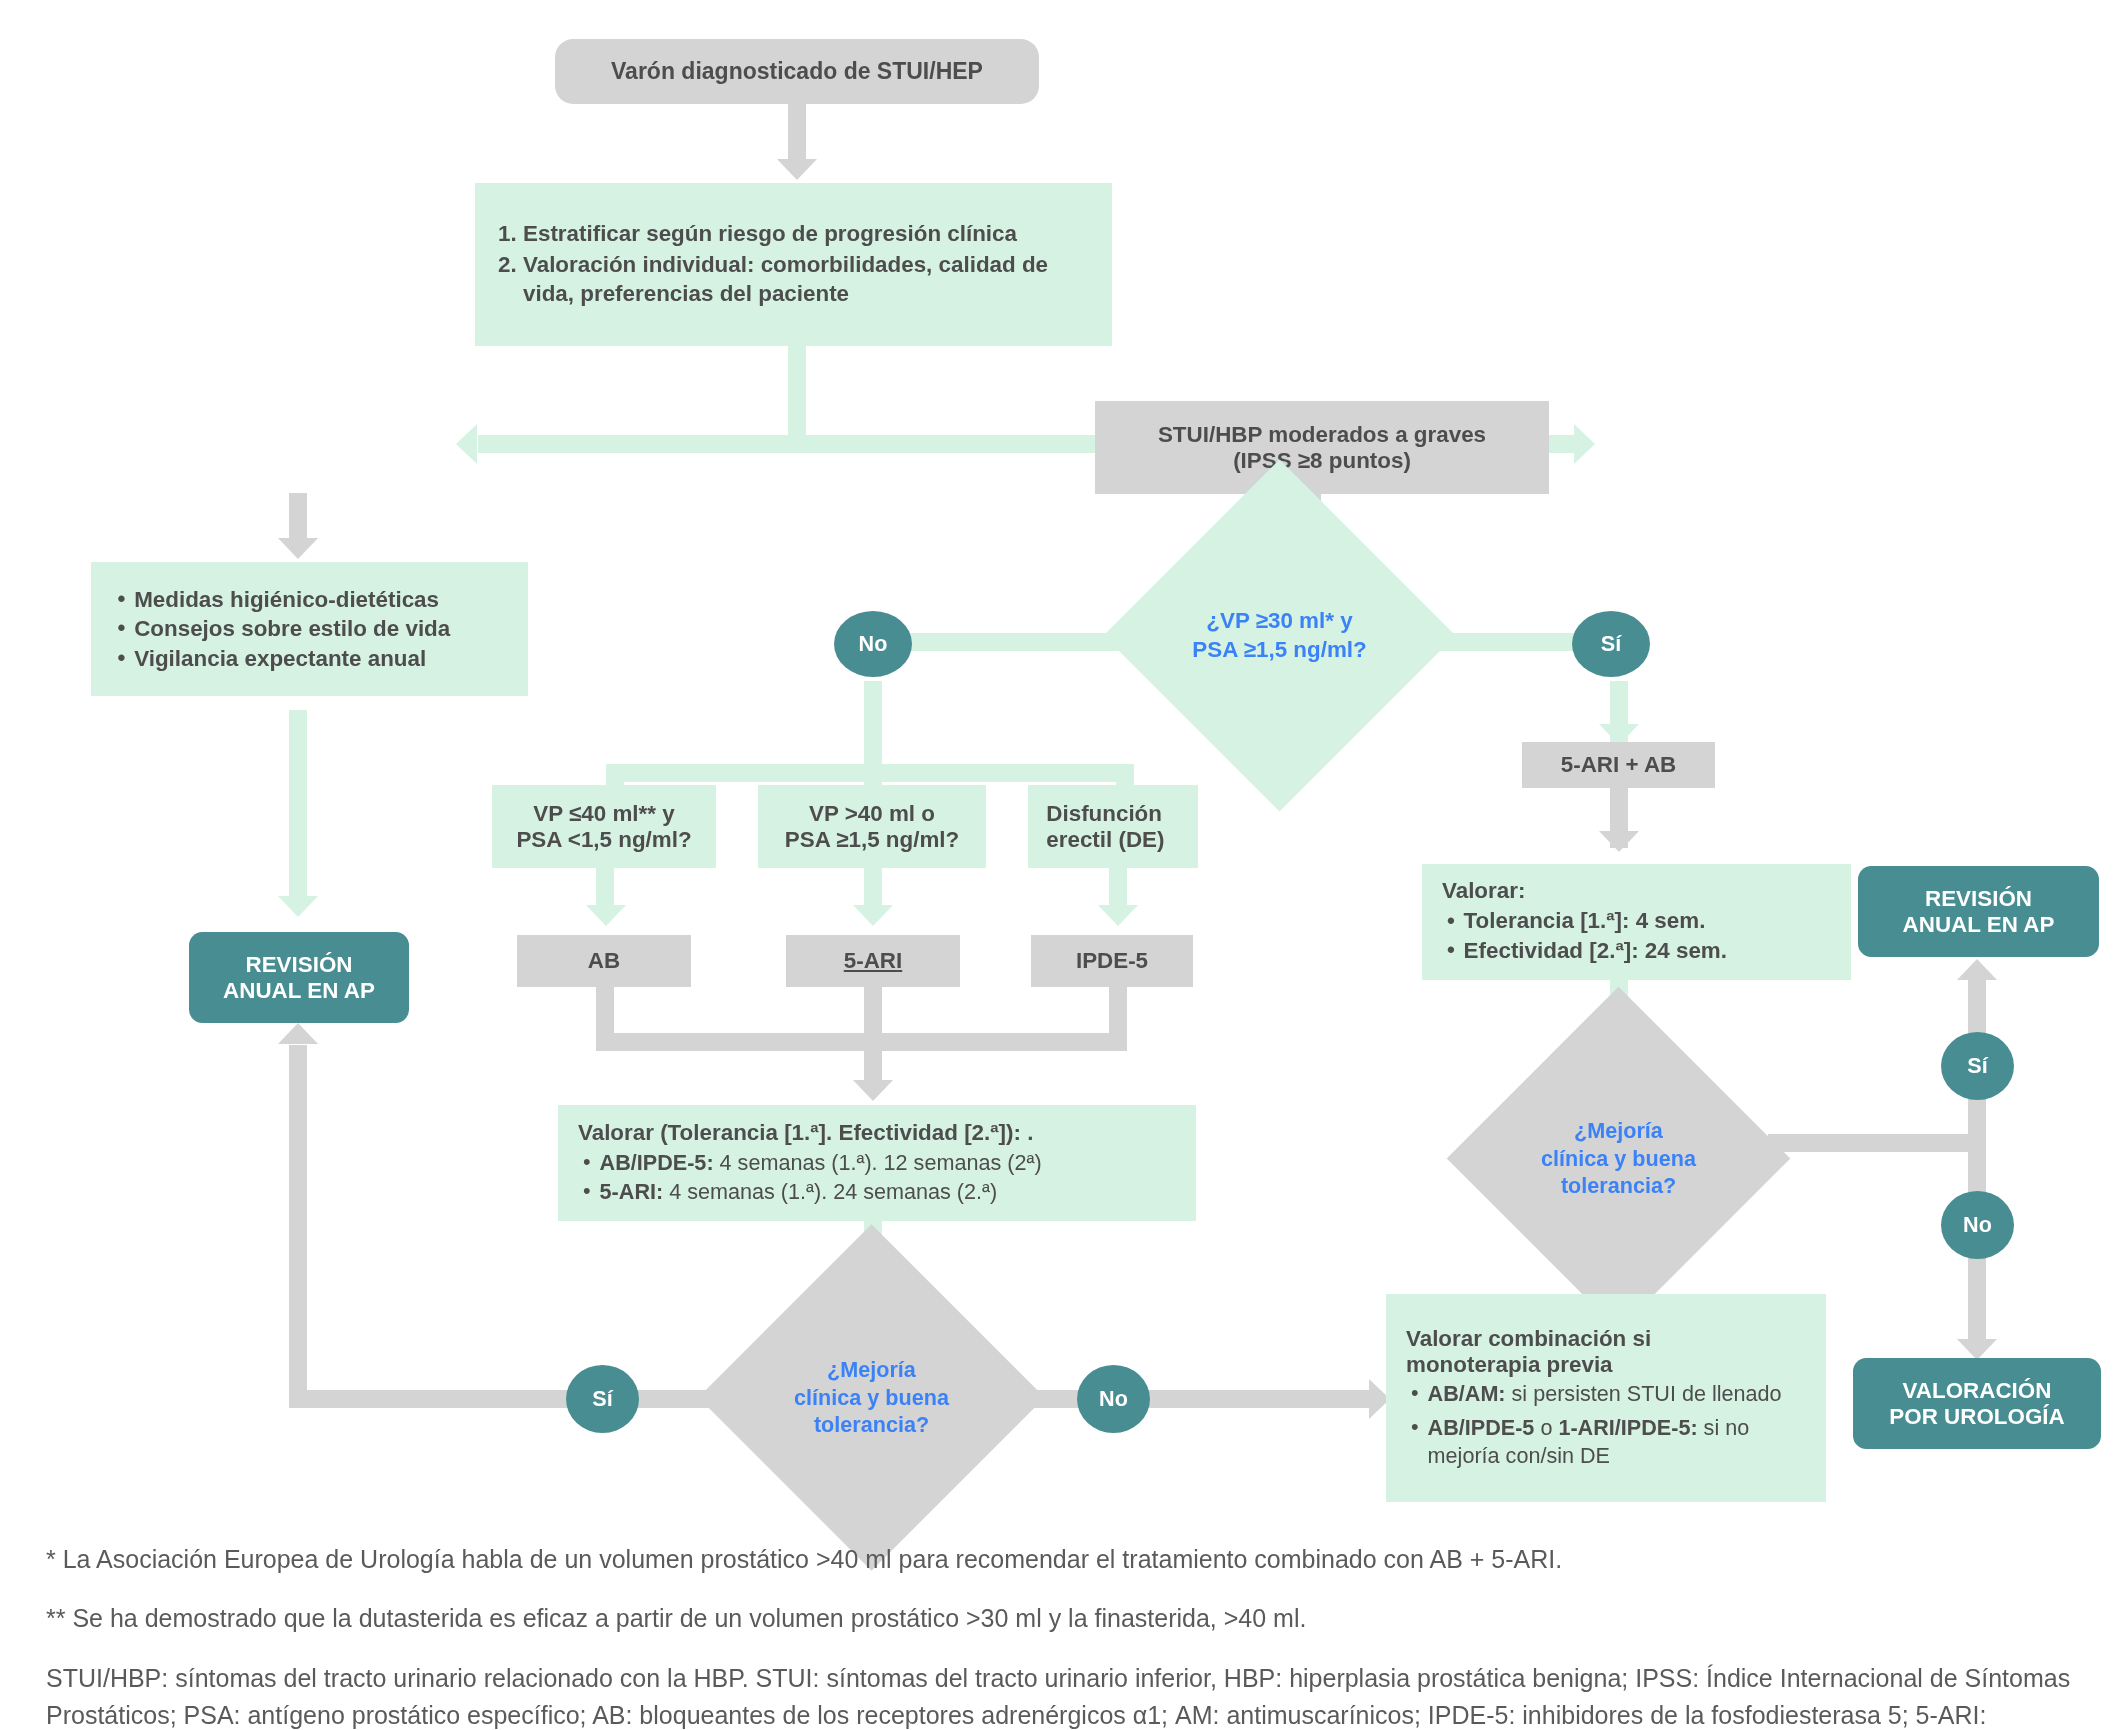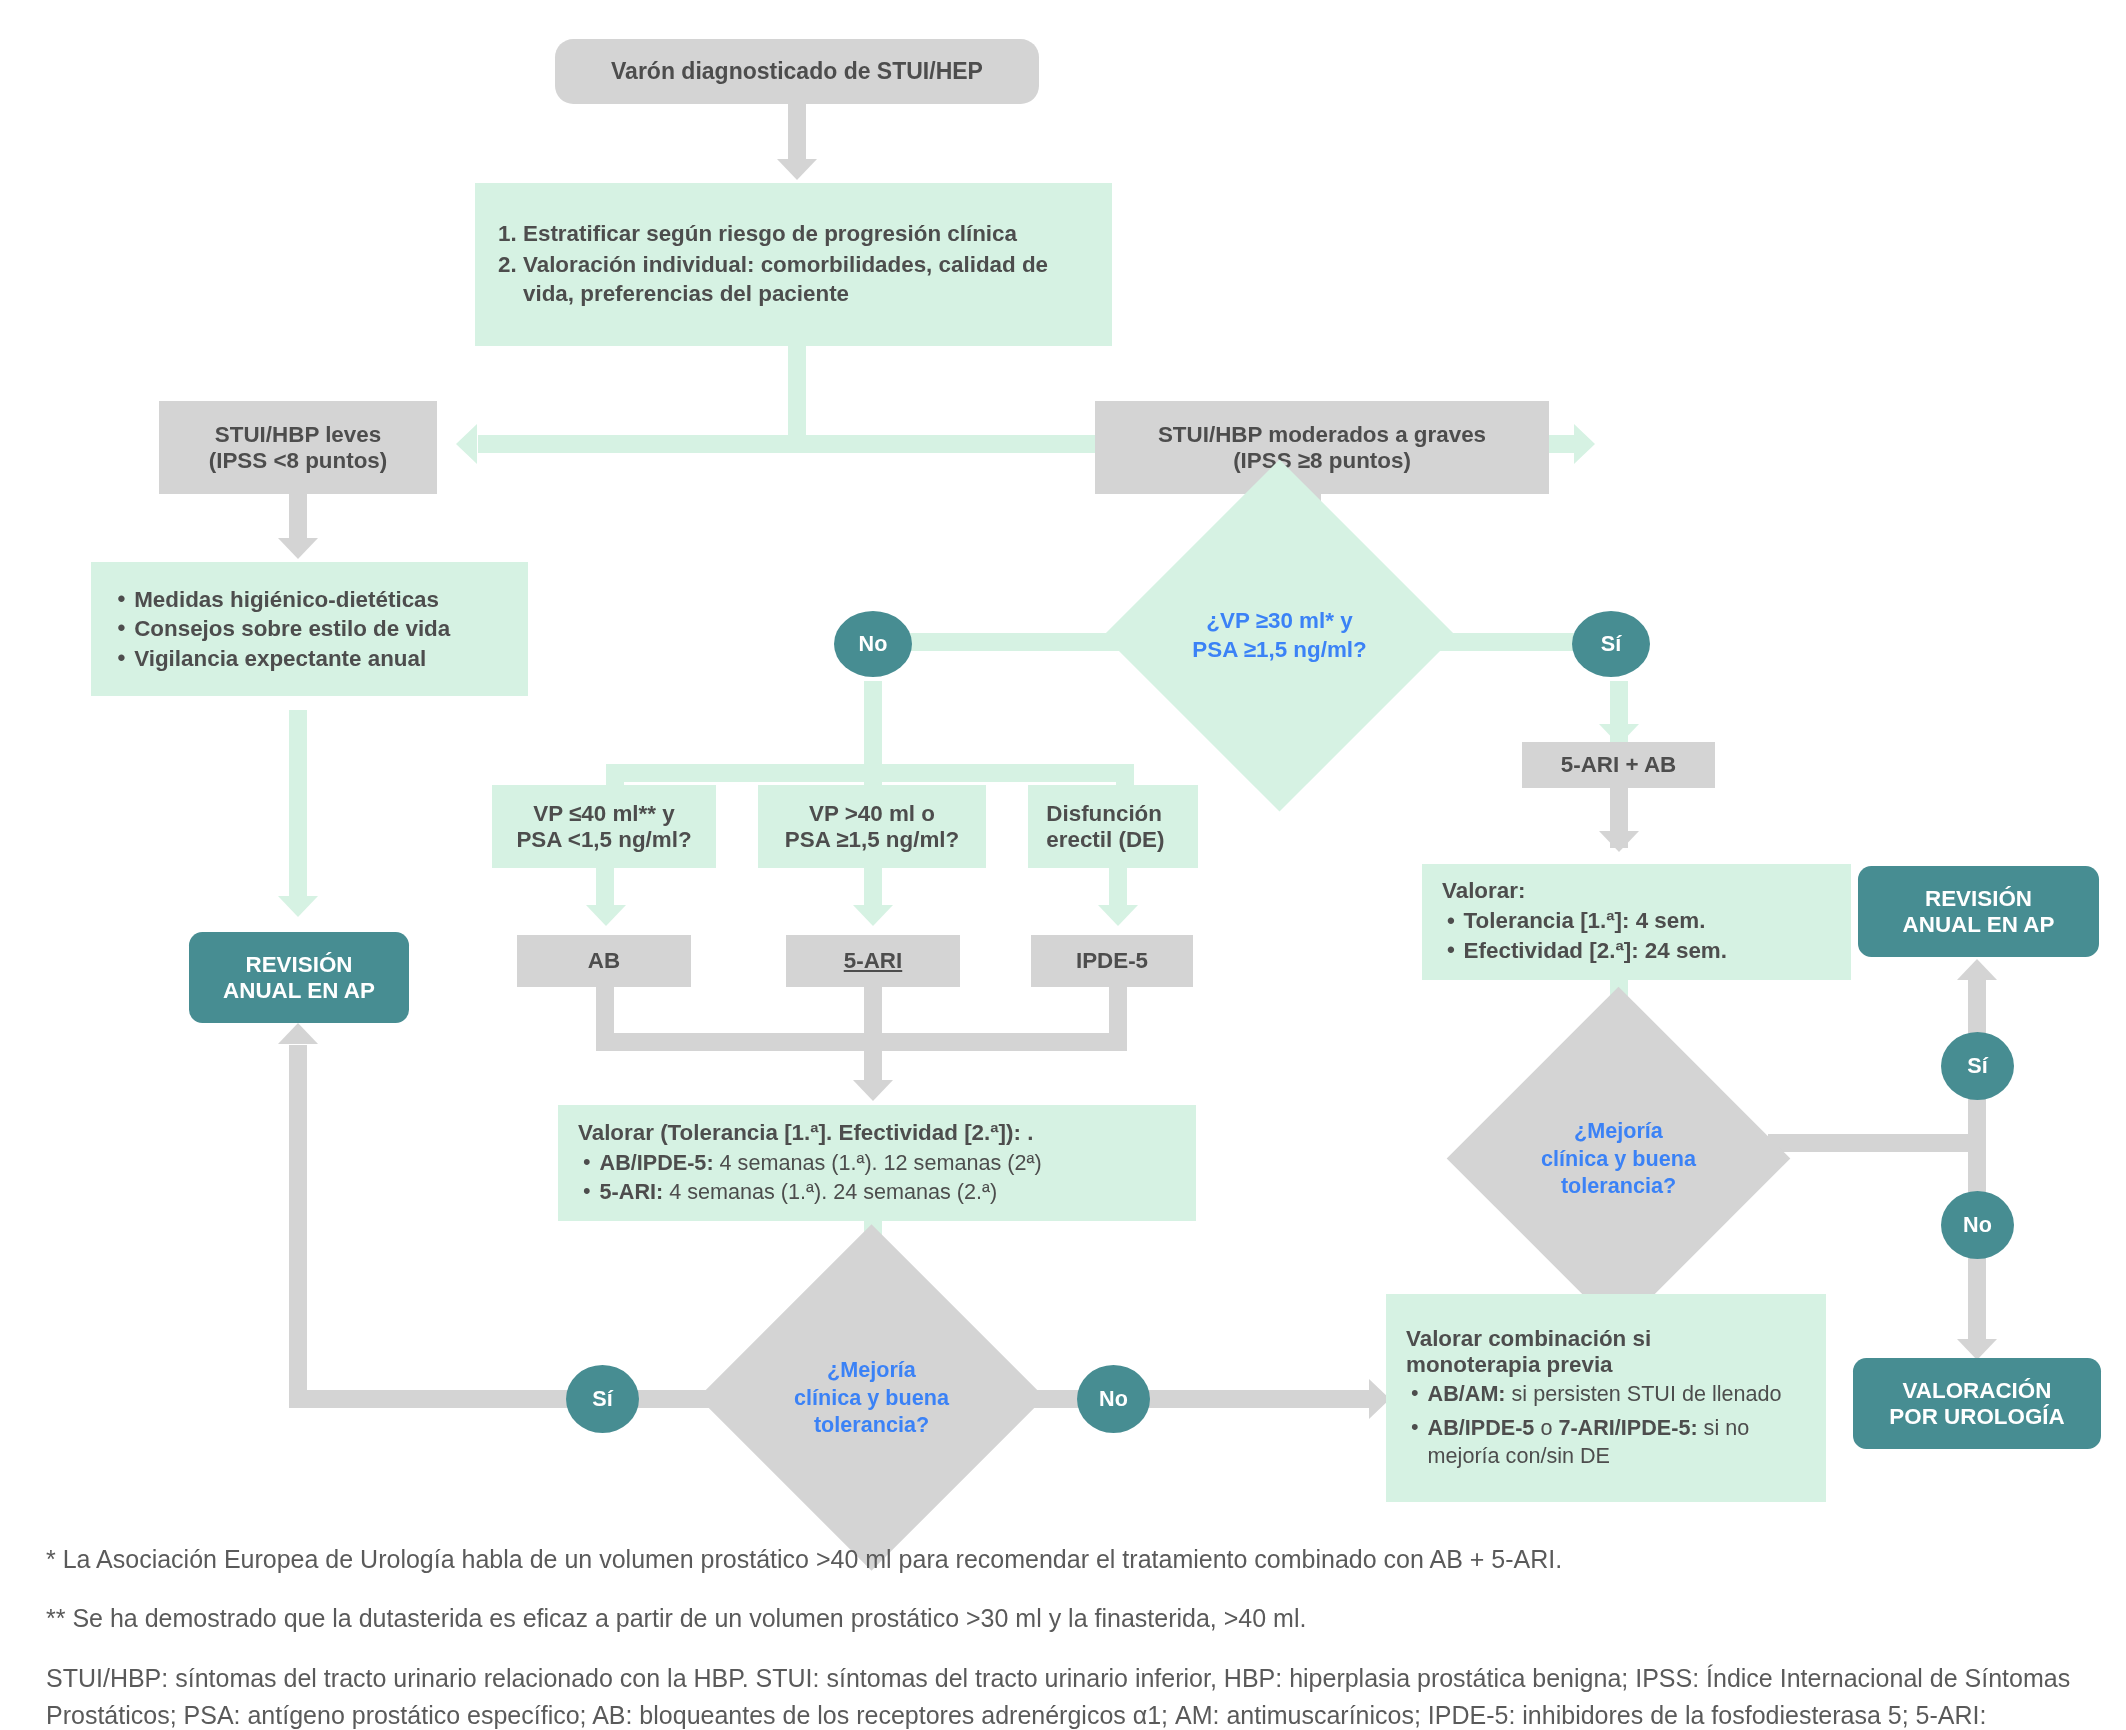--- a/index.html
+++ b/index.html
@@ -212,24 +212,20 @@
         <span class="idx">1.</span>
         <span class="txt">Estratificar según riesgo de progresión clínica</span>
       </li>
       <li>
         <span class="idx">2.</span>
         <span class="txt">Valoración individual: comorbilidades, calidad de vida, preferencias del paciente</span>
       </li>
     </ul>
   </div>
 
-  <div class="node center grey t27" style="left:159px;top:401px;width:278px;height:93px;">
-    <span>STUI/HBP leves</span>
-    <span>(IPSS &lt;8 puntos)</span>
-  </div>
 
   <div class="node center grey t27" style="left:1095px;top:401px;width:454px;height:93px;">
     <span>STUI/HBP moderados a graves</span>
     <span>(IPSS ≥8 puntos)</span>
   </div>
 
   <div class="node green t27 bold" style="left:91px;top:562px;width:437px;height:134px;padding:16.6px 21.6px;">
     <ul class="bullets">
       <li>Medidas higiénico-dietéticas</li>
       <li>Consejos sobre estilo de vida</li>
@@ -345,21 +341,21 @@
   </div>
 
   <div class="node green t26" style="left:1386px;top:1294px;width:440px;height:208px;padding:15px 20px;">
     <div class="bold t27">Valorar combinación si</div>
     <div class="bold t27" style="margin-bottom:2.5px;">monoterapia previa</div>
     <ul class="bullets">
       <li style="margin-bottom:5px;">
         <span class="bold">AB/AM:</span><span> si persisten STUI de llenado</span>
       </li>
       <li>
-        <span class="bold">AB/IPDE-5</span><span> o </span><span class="bold">7-ARI/IPDE-5:</span><span> si no mejoría con/sin DE</span>
+        <span class="bold">AB/IPDE-5</span><span> o </span><span class="bold">1-ARI/IPDE-5:</span><span> si no mejoría con/sin DE</span>
       </li>
     </ul>
   </div>
 
   <div class="node center teal t27" style="left:1853px;top:1358px;width:248px;height:91px;">
     <span>VALORACIÓN</span>
     <span>POR UROLOGÍA</span>
   </div>
 
   <div class="footnotes">

